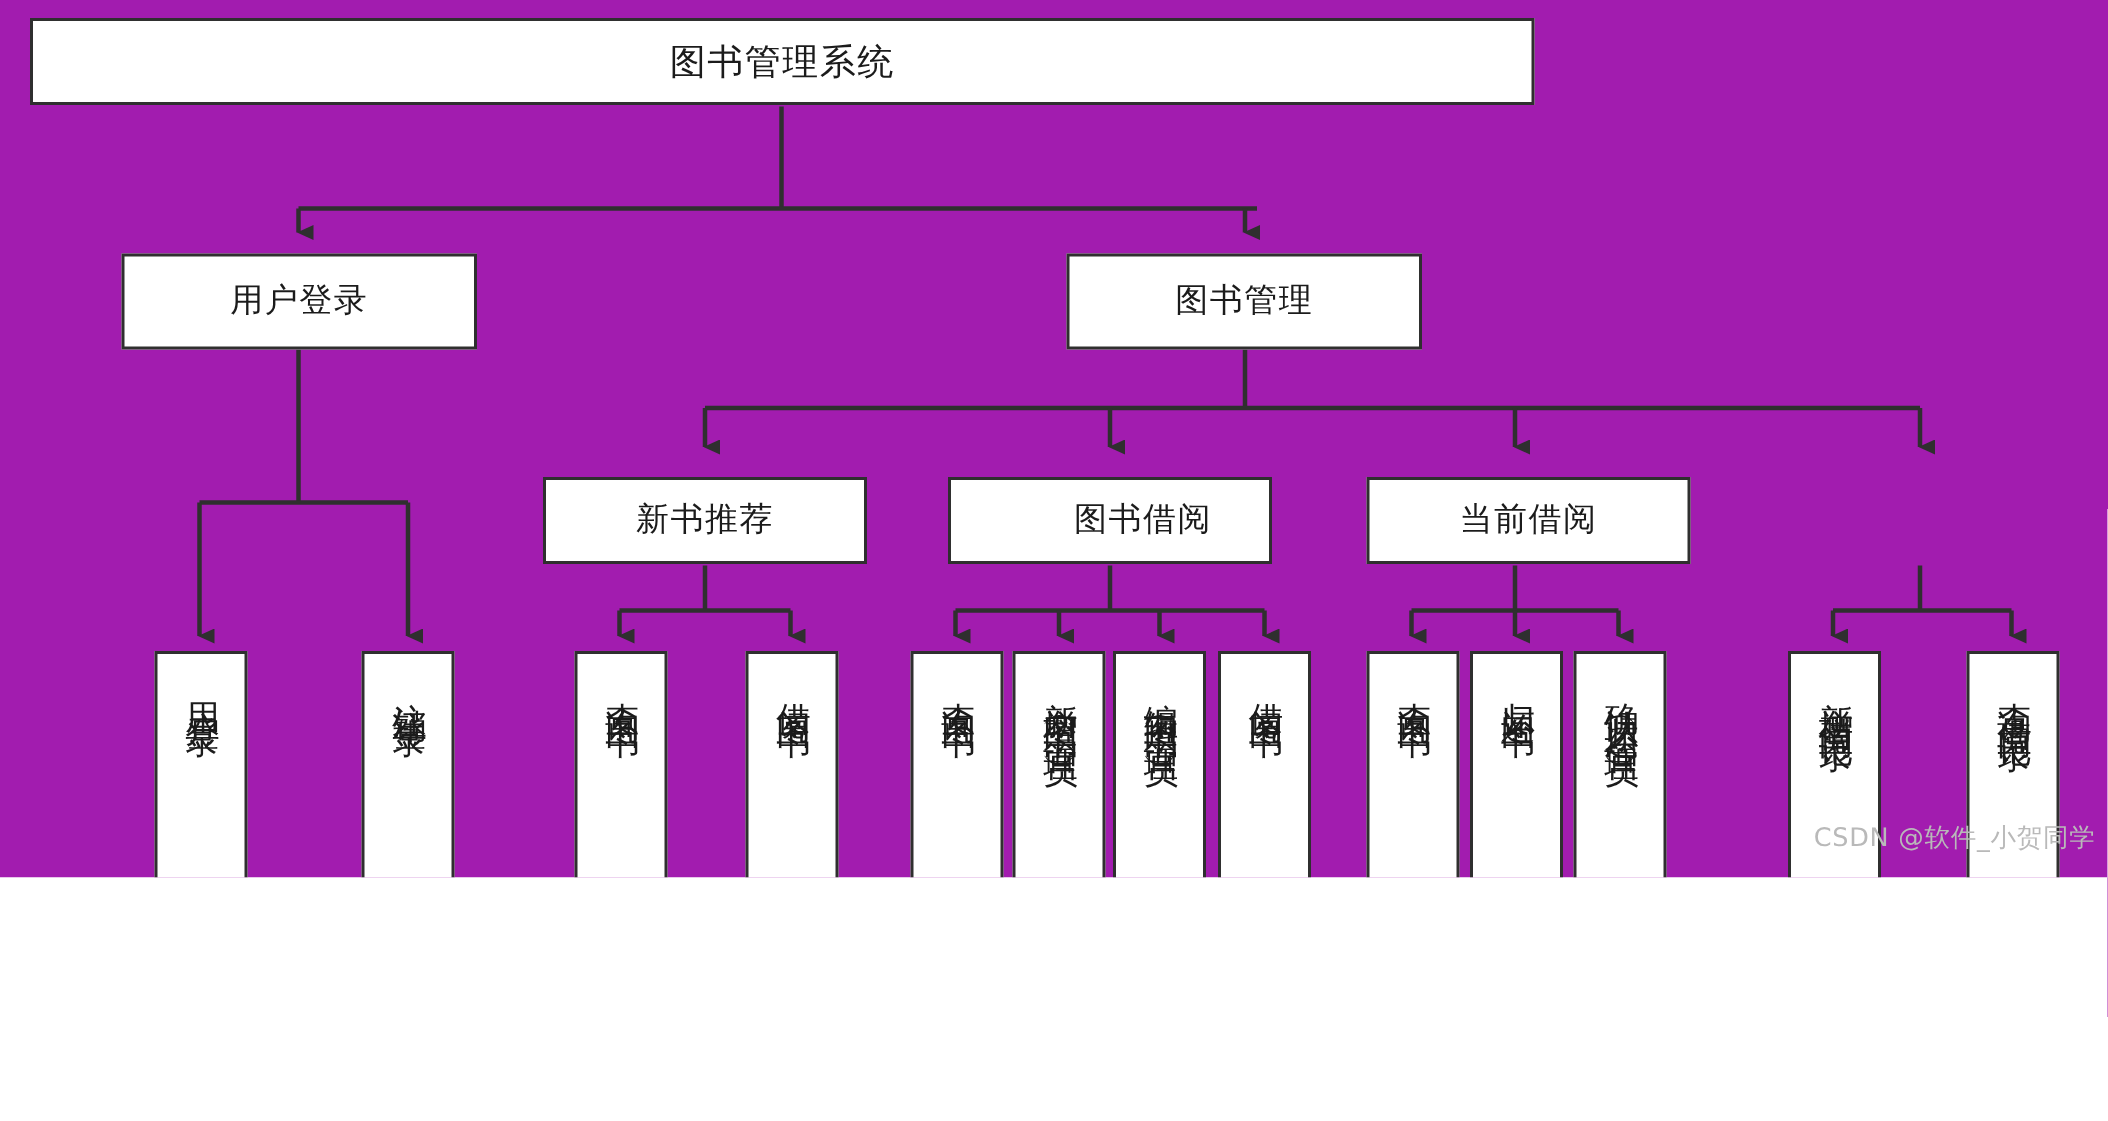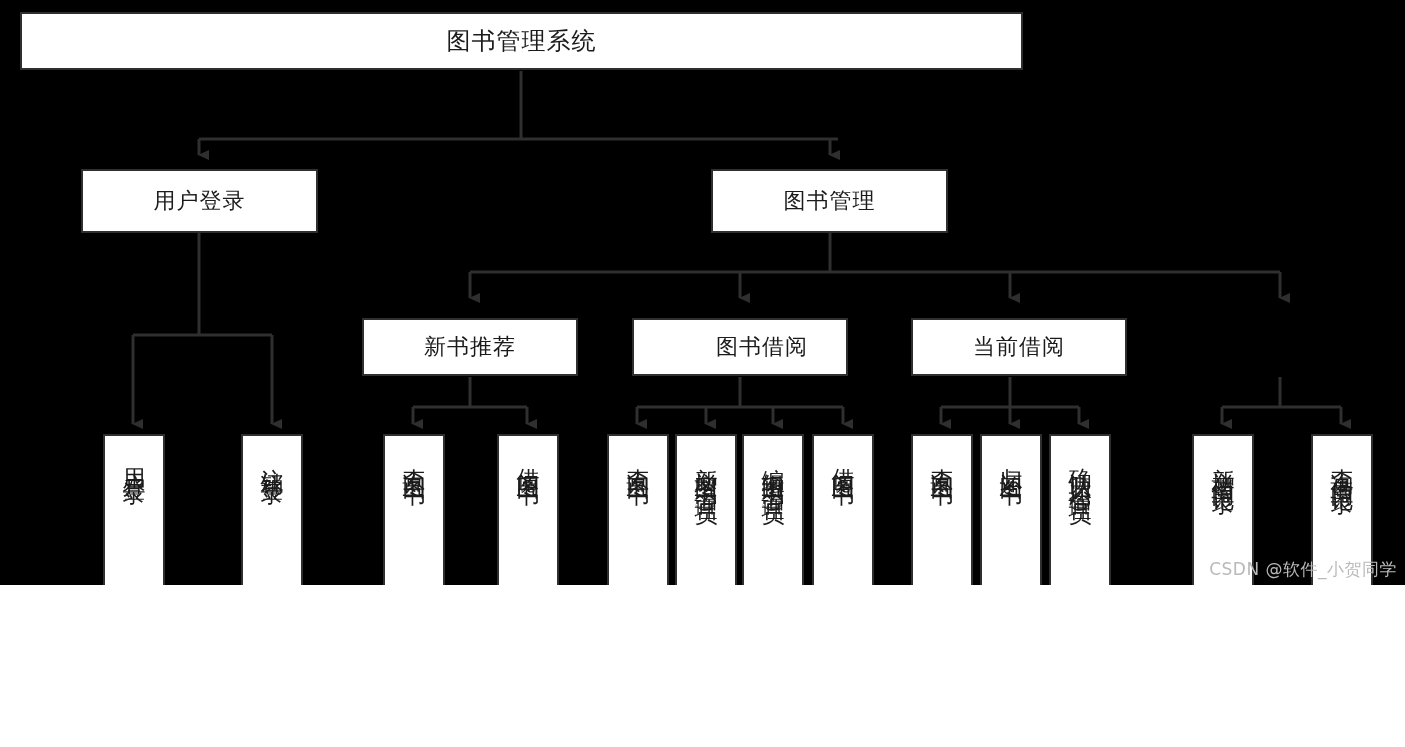--- a/index.html
+++ b/index.html
@@ -8,21 +8,21 @@
     padding: 0;
     background: #ffffff;
   }
   body {
     font-family: "DejaVu Sans", "Liberation Sans", sans-serif;
   }
   #canvas {
     position: relative;
     width: 1405px;
     height: 585px;
-    background: #000000;
+    background: #a21caf;
     overflow: hidden;
   }
   svg.wires {
     position: absolute;
     left: 0;
     top: 0;
     width: 1405px;
     height: 747px;
     pointer-events: none;
   }
@@ -56,21 +56,21 @@
     font-size: 23px;
     letter-spacing: 5px;
     line-height: 1;
   }
   .node.root .label {
     font-size: 24px;
   }
   #watermark {
     position: absolute;
     right: 8px;
-    bottom: 4px;
+    bottom: 15px;
     font-size: 17px;
     color: #b9b9b9;
     letter-spacing: 0.5px;
     white-space: nowrap;
     font-family: "DejaVu Sans", "Liberation Sans", sans-serif;
     margin-top: 12px;
   }
 </style>
 </head>
 <body>

